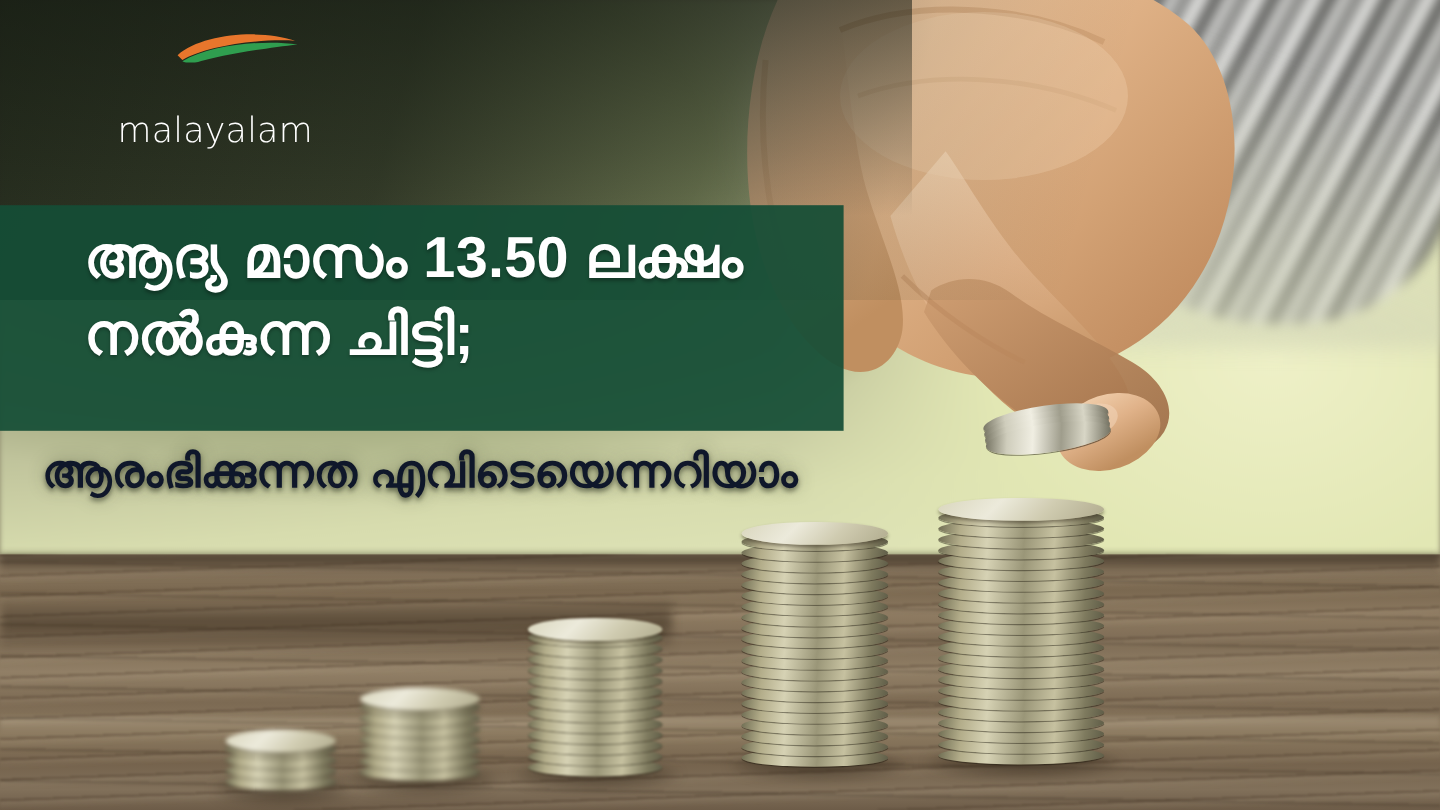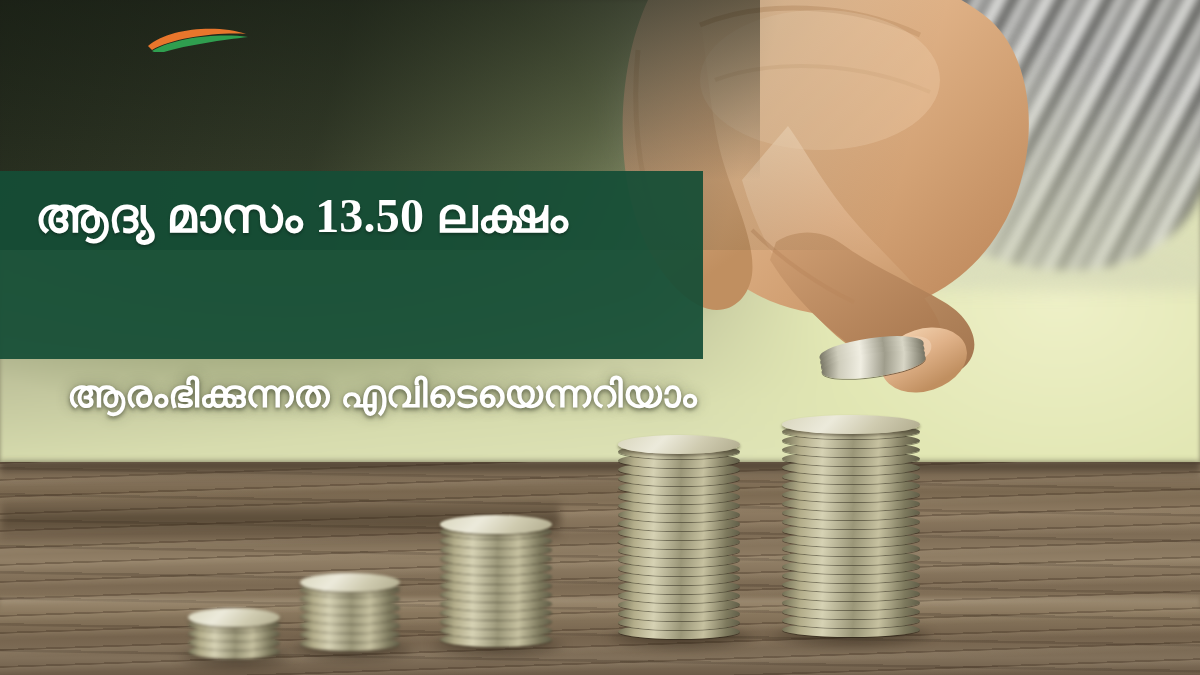--- a/index.html
+++ b/index.html
@@ -144,38 +144,38 @@
     color:#fff; font-size:29px; line-height:1; letter-spacing:.2px;
     font-family:"DejaVu Sans", sans-serif; font-weight:300;
   }
 
   
   .headline{
     position:absolute; left:35px; top:184px; width:700px;
   }
   .hl{
     color:#ffffff;
-    font-family:Liberation Serif, serif;
+    font-family:Liberation Sans, sans-serif;
     font-weight:700;
     font-size:48px;
     line-height:1.34;
     letter-spacing:.2px;
     white-space:nowrap;
     text-shadow:0 2px 3px rgba(0,0,0,.30);
+    margin-left:35px;
   }
   .sub{
     position:absolute; left:35px; top:372px;
-    color:#ffffff;
+    color:#0f172a;
     font-family:"Liberation Sans","DejaVu Sans", sans-serif;
     font-weight:700;
     font-size:38px;
     line-height:1.2;
     white-space:nowrap;
     text-shadow:0 2px 4px rgba(30,34,20,.55), 0 0 14px rgba(40,46,28,.35);
-    margin-left:32px;
   }
 </style>
 </head>
 <body>
 
 <div id="stage">
 
   <div class="photo">
     <div class="bg-wall"></div>
     <div class="bg-glow"></div>
@@ -341,20 +341,22 @@
   <div class="top-shade2"></div>
   <div class="band"></div>
 
   <div class="logo">
     <div class="logo-swoosh">
       <svg width="104" height="26" viewBox="0 0 104 26" xmlns="http://www.w3.org/2000/svg">
         <path d="M2,20 C22,2 72,-2 100,8 C72,6 26,12 6,24 Z" fill="#e8762c"></path>
         <path d="M6,25 C30,11 74,7 102,11 C76,14 34,20 12,28 Z" fill="#2f9e4f"></path>
       </svg>
     </div>
+    <div class="logo-sub">malayalam</div>
   </div>
 
   <div class="headline">
     <div class="hl">ആദ്യ മാസം 13.50 ലക്ഷം</div>
+    <div class="hl">നൽകുന്ന ചിട്ടി;</div>
   </div>
   <div class="sub">ആരംഭിക്കുന്നത എവിടെയെന്നറിയാം</div>
 
 </div>
 
 </body></html>

